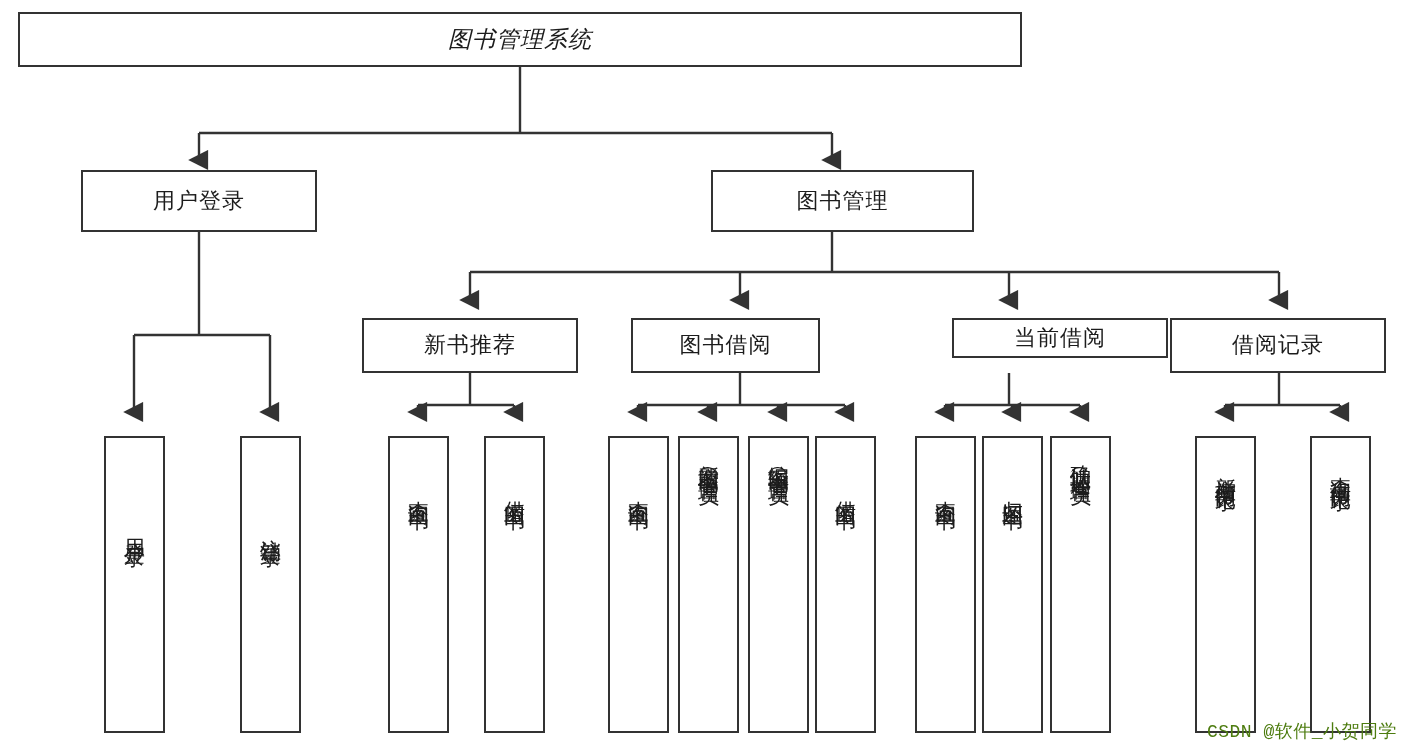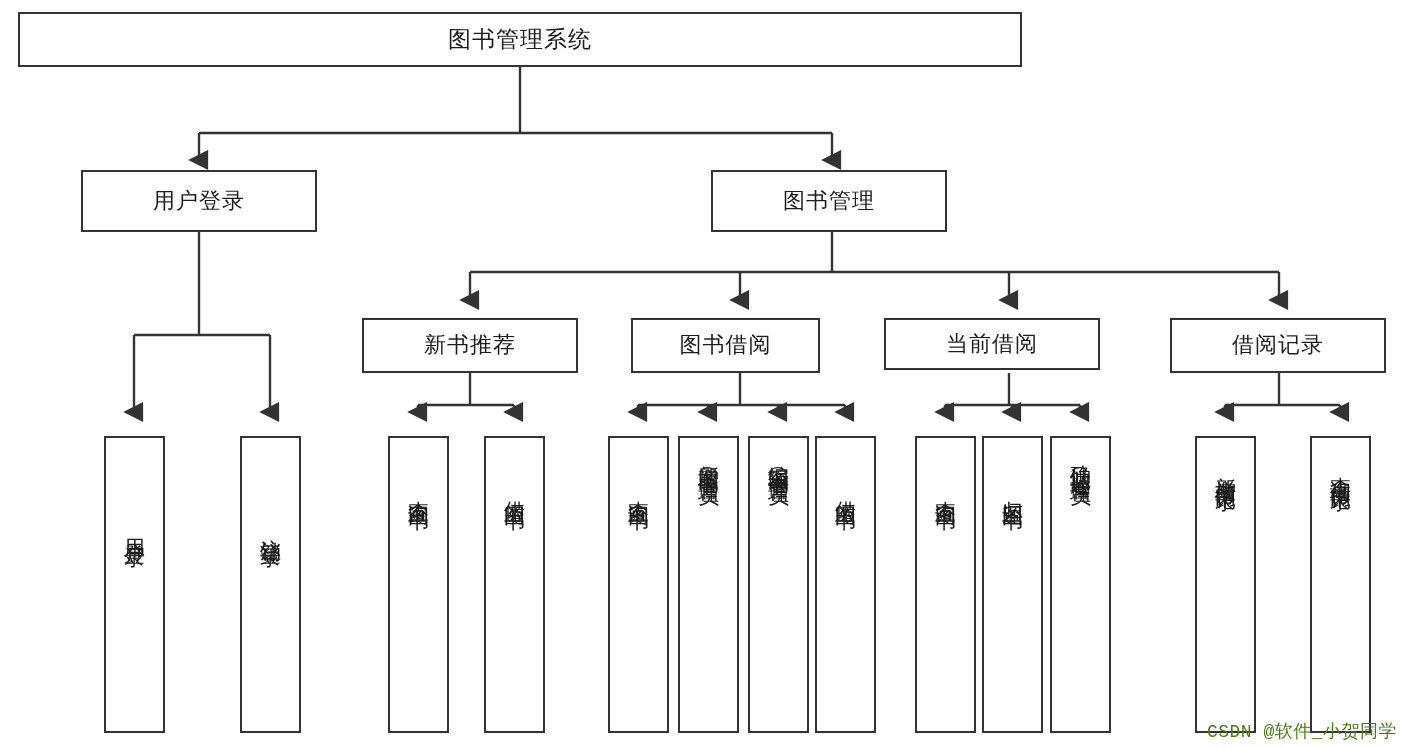--- a/index.html
+++ b/index.html
@@ -125,38 +125,38 @@
       <path d="M1012,405 L1012,412" marker-end="url(#arrowhead)"></path>
       <path d="M1080,405 L1080,412" marker-end="url(#arrowhead)"></path>
 
       <path d="M1279,373 L1279,405"></path>
       <path d="M1225,405 L1340,405"></path>
       <path d="M1225,405 L1225,412" marker-end="url(#arrowhead)"></path>
       <path d="M1340,405 L1340,412" marker-end="url(#arrowhead)"></path>
     </g>
   </svg>
 
-  <div class="node horizontal root" style="left:18px; top:12px; width:1004px; height:55px;">
+  <div class="node horizontal root" style="left:18px; top:12px; width:1004px; height:55px;font-style:italic;">
     <span>图书管理系统</span>
   </div>
 
   <div class="node horizontal" style="left:81px; top:170px; width:236px; height:62px;">
     <span>用户登录</span>
   </div>
-  <div class="node horizontal" style="left:711px; top:170px; width:236px; height:62px;">
+  <div class="node horizontal" style="left:711px; top:170px; width:263px; height:62px;">
     <span>图书管理</span>
   </div>
 
   <div class="node horizontal" style="left:362px; top:318px; width:216px; height:55px;align-items:center;">
     <span>新书推荐</span>
   </div>
   <div class="node horizontal" style="left:631px; top:318px; width:189px; height:55px;">
     <span>图书借阅</span>
   </div>
-  <div class="node horizontal" style="left:884px; top:318px; width:216px; height:52px;">
+  <div class="node horizontal" style="left:952px; top:318px; width:216px; height:40px;">
     <span>当前借阅</span>
   </div>
   <div class="node horizontal" style="left:1170px; top:318px; width:216px; height:55px;">
     <span>借阅记录</span>
   </div>
 
   <div class="node leaf" style="left:104px; top:436px; width:61px; height:297px;">
     <span class="vtext leaf-pad-top">用户登录</span>
   </div>
   <div class="node leaf" style="left:240px; top:436px; width:61px; height:297px;">

